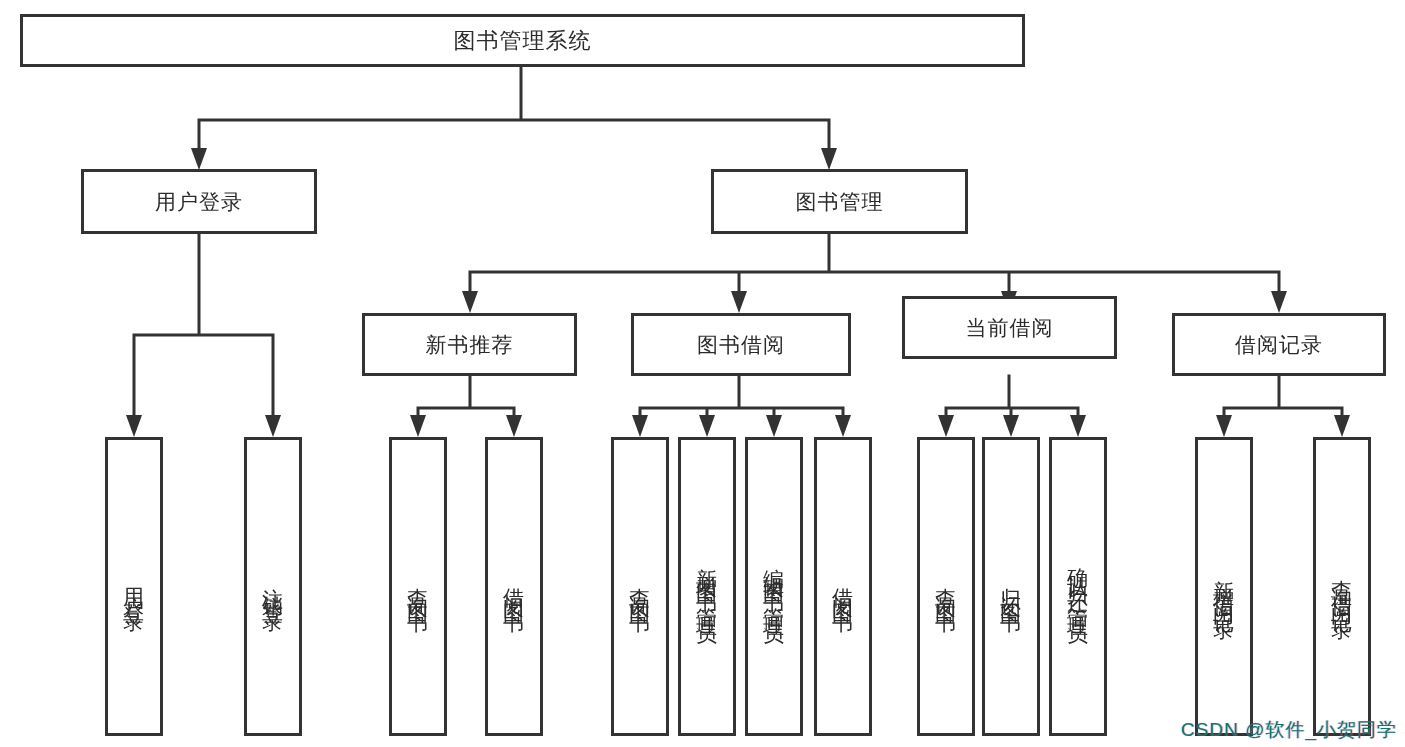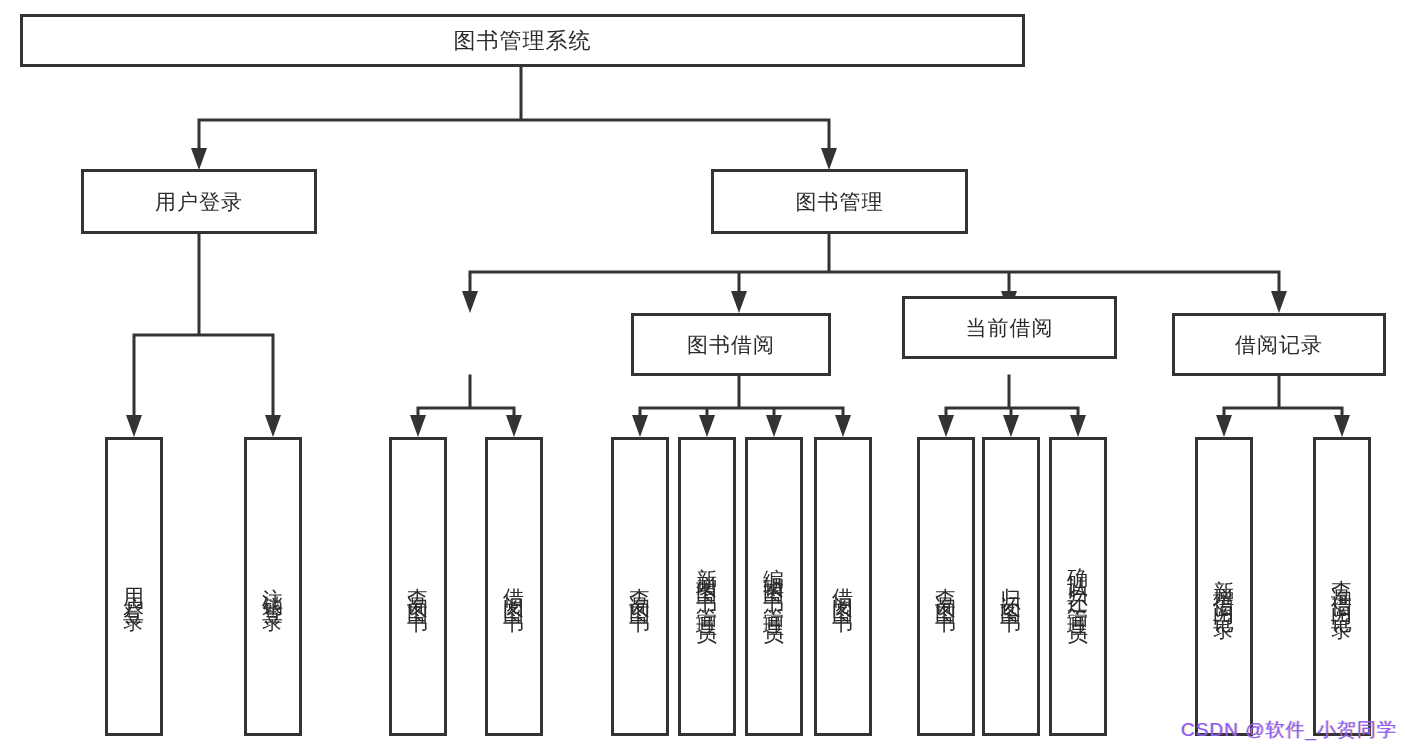--- a/index.html
+++ b/index.html
@@ -37,21 +37,21 @@
     text-orientation: mixed;
     letter-spacing: 8px;
     line-height: 1.1;
     white-space: nowrap;
   }
   .watermark {
     position: absolute;
     right: 8px;
     bottom: 4px;
     font-size: 19px;
-    color: #8b5cf6;
+    color: #0f766e;
     letter-spacing: 1px;
     text-shadow: 1px 0 0 rgba(224,80,80,0.35), -1px 0 0 rgba(90,120,220,0.30);
     z-index: 3;
   }
 </style>
 </head>
 <body>
 
 <div class="stage">
 
@@ -91,21 +91,24 @@
     <span>图书管理系统</span>
   </div>
 
   <div class="box h" style="left:81px; top:169px; width:236px; height:65px;">
     <span>用户登录</span>
   </div>
   <div class="box h" style="left:711px; top:169px; width:257px; height:65px;">
     <span>图书管理</span>
   </div>
 
-  <div class="box h" style="left:631px; top:313px; width:200px; height:63px;">
+  <div class="box h" style="left:362px; top:313px; width:215px; height:63px;">
+    <span>新书推荐</span>
+  </div>
+  <div class="box h" style="left:631px; top:313px; width:220px; height:63px;">
     <span>图书借阅</span>
   </div>
   <div class="box h" style="left:902px; top:296px; width:215px; height:63px;">
     <span>当前借阅</span>
   </div>
   <div class="box h" style="left:1172px; top:313px; width:214px; height:63px;">
     <span>借阅记录</span>
   </div>
 
   <div class="box leaf" style="left:105px; top:437px; width:58px; height:299px;">

